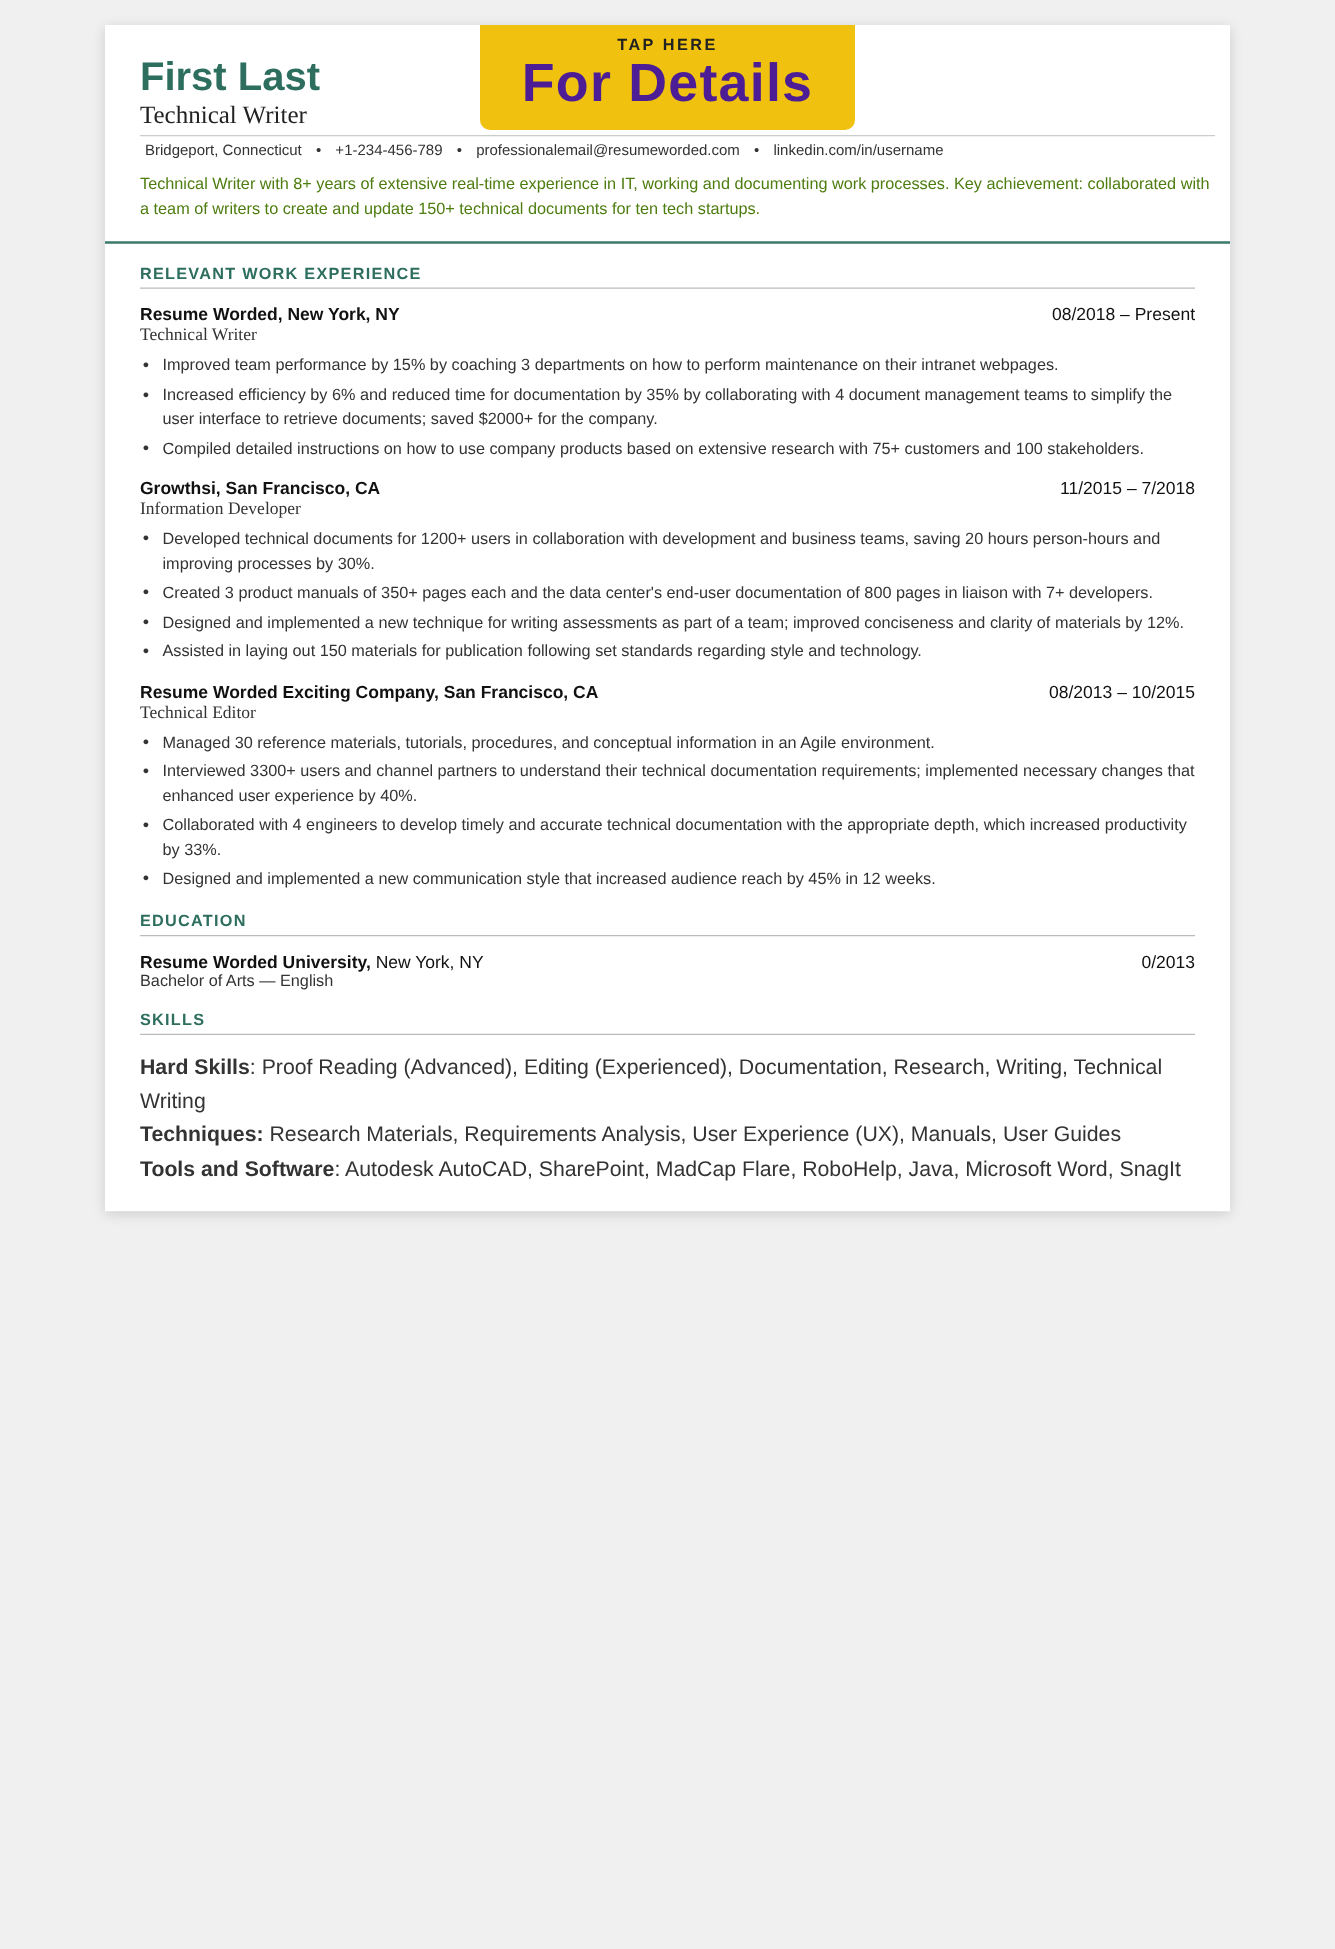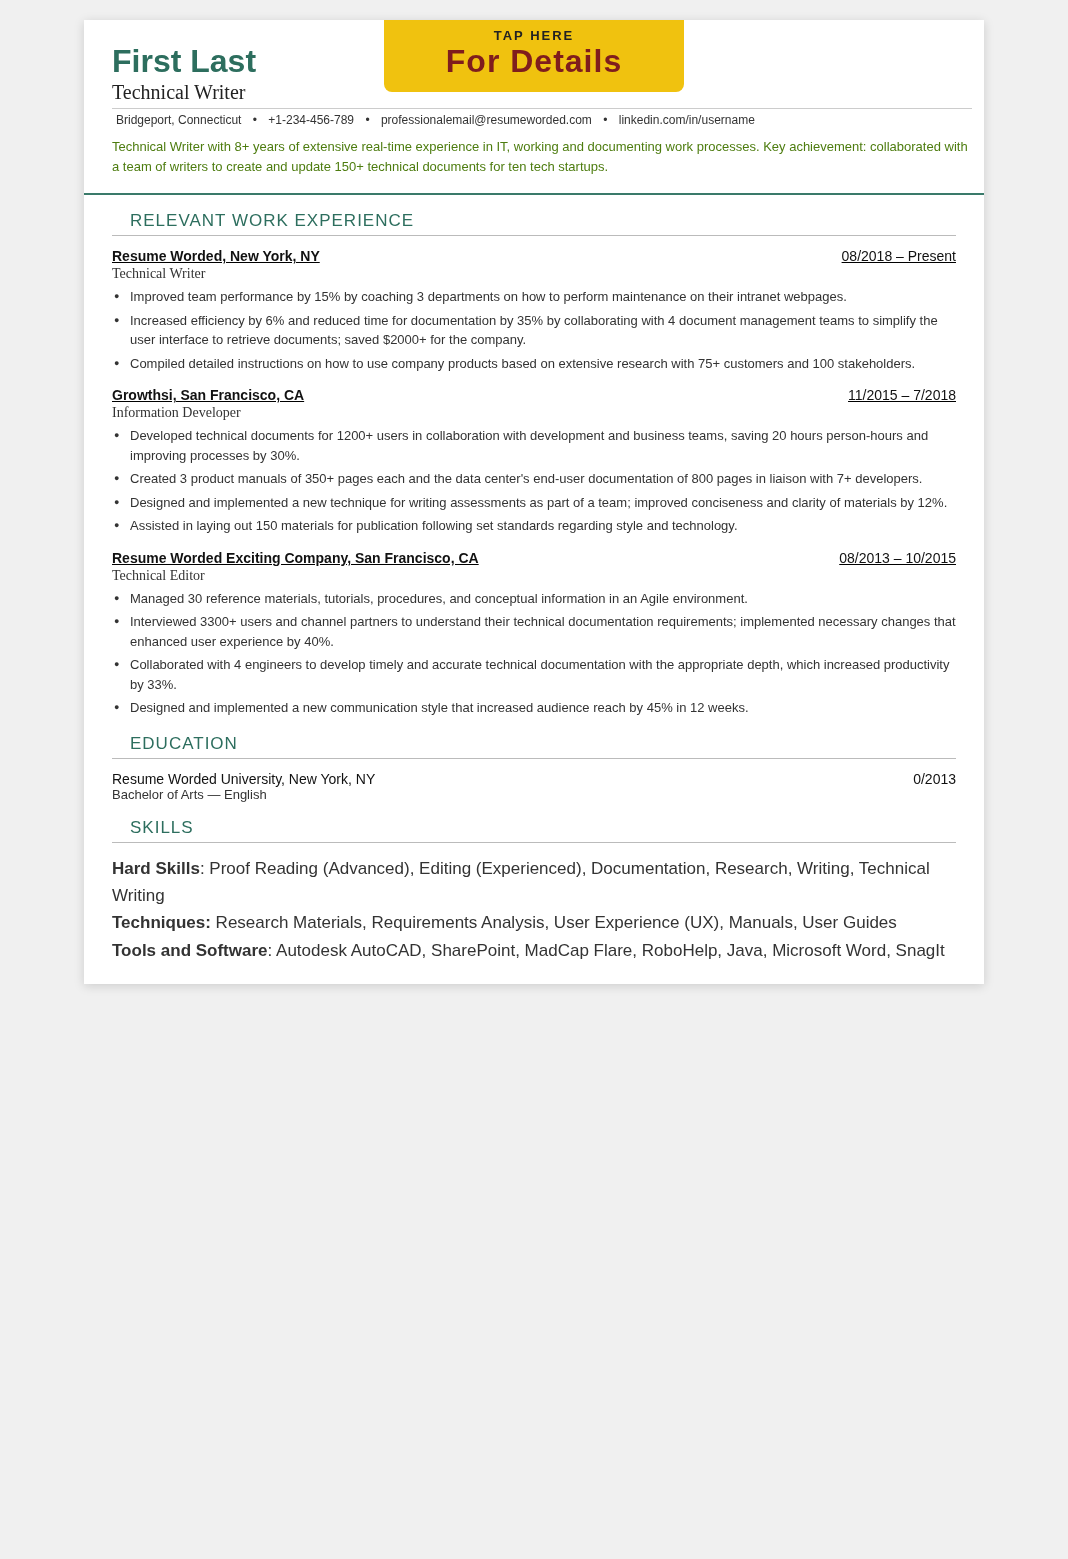--- a/index.html
+++ b/index.html
@@ -37,23 +37,23 @@
     }
     .tap-here-top {
       font-size: 13px;
       font-weight: 700;
       letter-spacing: 2px;
       color: #222;
       font-family: Arial, sans-serif;
       text-transform: uppercase;
     }
     .tap-here-bottom {
-      font-size: 32px;
+      font-size: 43px;
       font-weight: 900;
-      color: #7f1d1d;
+      color: #4c1d95;
       font-family: Arial, sans-serif;
       letter-spacing: 1px;
     }
     .name-title {
       font-size: 32px;
       font-weight: 900;
       color: #2d6e5e;
       font-family: Arial, sans-serif;
       line-height: 1.1;
       margin-bottom: 2px;
@@ -78,42 +78,41 @@
       font-size: 13px;
       color: #4d7c0f;
       line-height: 1.55;
       margin-bottom: 6px;
       font-family: Arial, sans-serif;
     }
     .content-section {
       padding: 0 28px 20px 28px;
     }
     .section-heading {
-      font-size: 17px;
-      font-weight: 400;
+      font-size: 13px;
+      font-weight: 700;
       color: #2d6e5e;
       letter-spacing: 1px;
       text-transform: uppercase;
-      margin: 16px 0 4px 18px;
+      margin: 16px 0 4px 0;
       font-family: Arial, sans-serif;
     }
     .section-divider {
       border: none;
       border-top: 1px solid #bbb;
       margin-bottom: 12px;
     }
     .job-block {
       margin-bottom: 14px;
     }
     .job-header {
       display: flex;
       justify-content: space-between;
       align-items: center;
       margin-bottom: 2px;
-      text-decoration: underline;
     }
     .job-company {
       font-size: 14px;
       font-weight: 700;
       color: #111;
       font-family: Arial, sans-serif;
     }
     .job-dates {
       font-size: 14px;
       color: #111;
@@ -155,21 +154,21 @@
       display: flex;
       justify-content: space-between;
       align-items: baseline;
     }
     .edu-name {
       font-size: 14px;
       color: #111;
       font-family: Arial, sans-serif;
     }
     .edu-name strong {
-      font-weight: 400;
+      font-weight: 700;
     }
     .edu-date {
       font-size: 14px;
       color: #111;
       font-family: Arial, sans-serif;
     }
     .edu-degree {
       font-size: 13px;
       color: #333;
       font-family: Arial, sans-serif;

